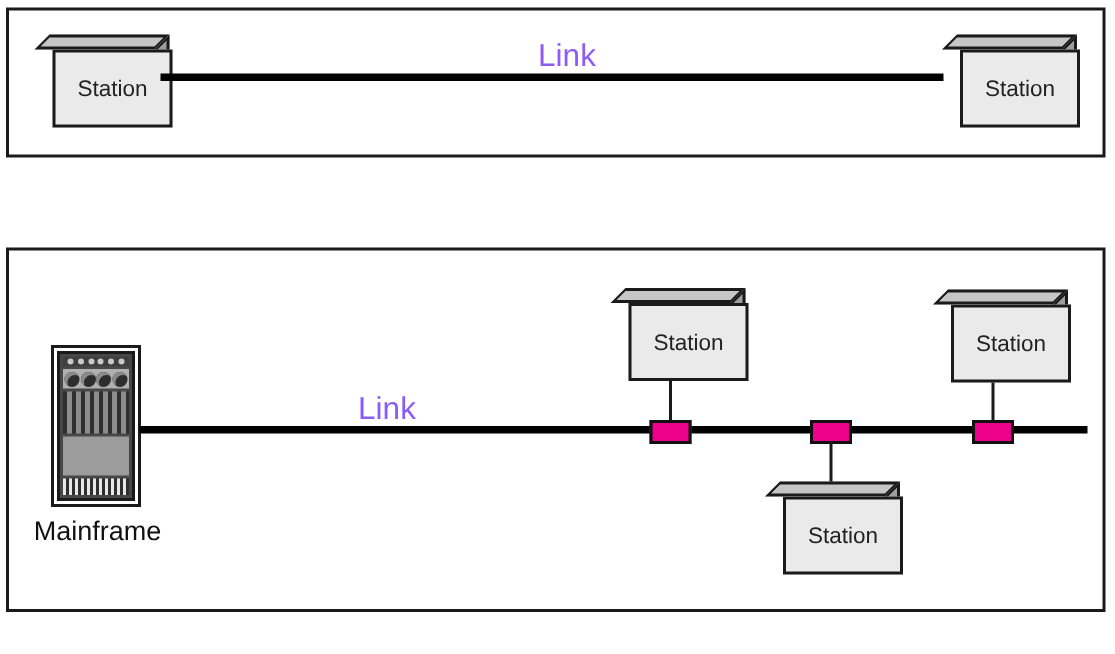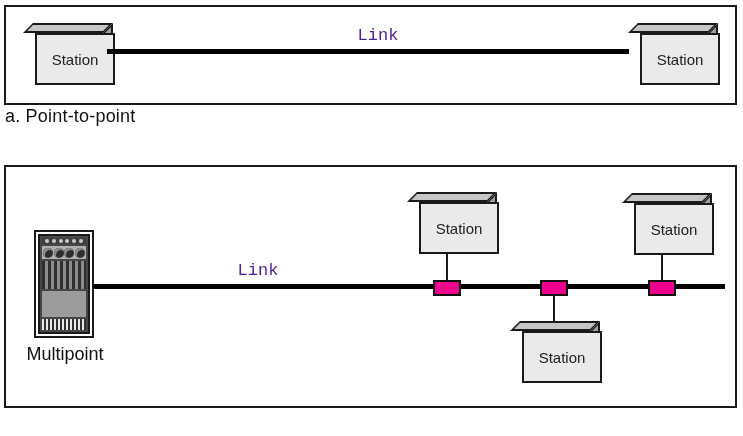--- a/index.html
+++ b/index.html
@@ -28,21 +28,21 @@
   .face-front{left:0;top:0;width:80px;height:52px;background:var(--box-front);
     display:flex;align-items:center;justify-content:center;font-size:15px;color:#222;margin-left:12px;}
   .face-top{left:0;top:-10px;width:80px;height:10px;background:var(--box-top);
     transform:skewX(-45deg);transform-origin:0 100%;}
   .face-side{left:80px;top:0;width:10px;height:52px;background:var(--box-side);
     transform:skewY(-45deg);transform-origin:0 0;}
 
   
   .link-line{position:absolute;height:5px;background:var(--line);}
   .drop-line{position:absolute;width:2px;background:var(--ink);}
-  .link-label{position:absolute;width:60px;text-align:center;font-size:17px;color:#4c1d95;font-family:Liberation Mono, monospace;}
+  .link-label{position:absolute;width:60px;text-align:center;font-size:21px;color:#8b5cf6;}
 
   
   .tap{position:absolute;width:28px;height:16px;background:var(--tap-fill);
     border:2px solid #111;box-sizing:border-box;}
 
   
   .mainframe{position:absolute;left:34px;top:230px;width:60px;height:108px;
     border:2px solid var(--ink);background:#ffffff;padding:2px;box-sizing:border-box;}
   .mf-inner{width:100%;height:100%;border:2px solid var(--ink);background:#474747;
     box-sizing:border-box;display:flex;flex-direction:column;gap:2px;padding:2px 2px;}
@@ -71,21 +71,20 @@
 
   <div class="link-line" style="left:107px;top:49px;width:522px;"></div>
   <div class="link-label" style="left:348px;top:26px;">Link</div>
 
   <div class="box3d" style="left:628px;top:33px;">
     <div class="face face-top"></div>
     <div class="face face-side"></div>
     <div class="face face-front">Station</div>
   </div>
 
-  <div class="caption caption-a">a. Point-to-point</div>
 
   <div class="panel panel-b"></div>
 
   <div class="mainframe">
     <div class="mf-inner">
       <div class="mf-dots">
         <span></span>
           <span></span>
           <span></span>
           <span></span>
@@ -96,21 +95,21 @@
         <span></span>
           <span></span>
           <span></span>
           <span></span>
       </div>
       <div class="mf-bars"></div>
       <div class="mf-panel"></div>
       <div class="mf-grille"></div>
     </div>
   </div>
-  <div class="mf-label">Multipoint</div>
+  <div class="mf-label">Mainframe</div>
 
   <div class="link-line" style="left:93px;top:284px;width:632px;"></div>
   <div class="link-label" style="left:228px;top:261px;">Link</div>
 
   <div class="box3d" style="left:407px;top:202px;">
     <div class="face face-top"></div>
     <div class="face face-side"></div>
     <div class="face face-front">Station</div>
   </div>
   <div class="drop-line" style="left:446px;top:254px;height:28px;"></div>

